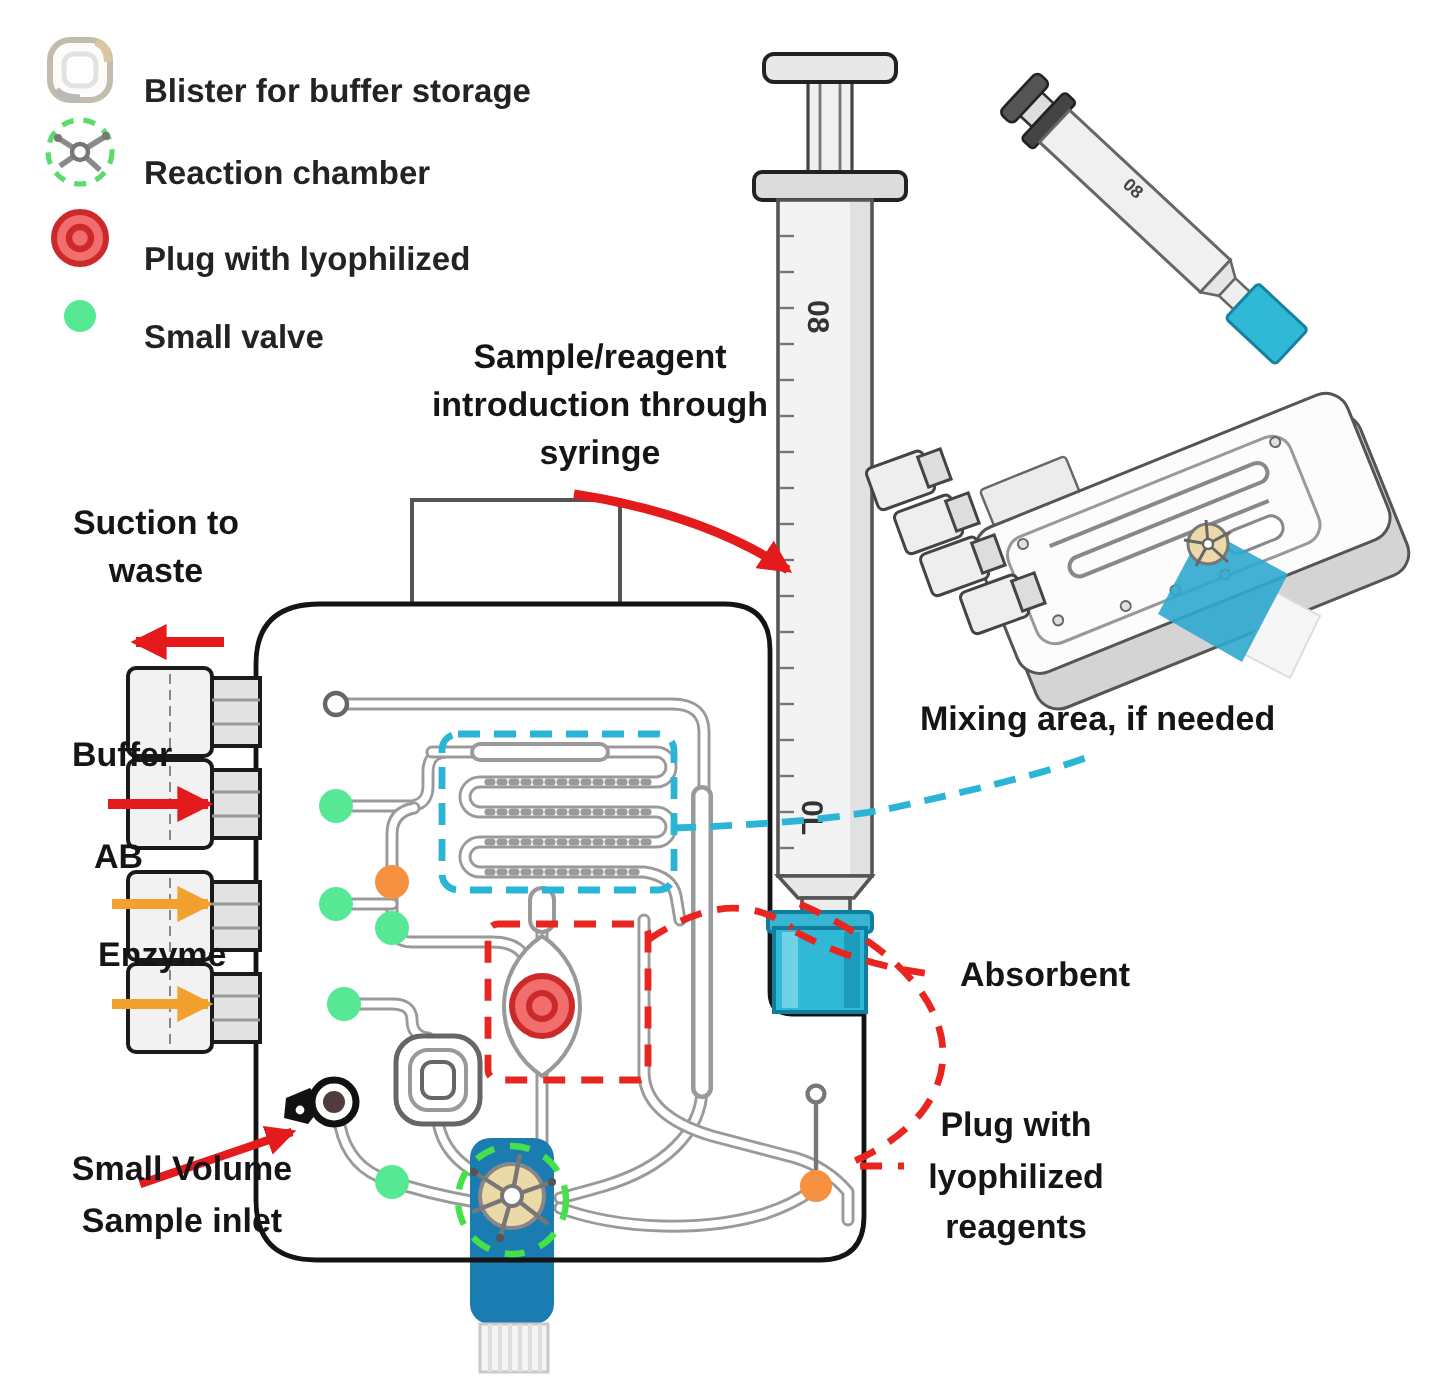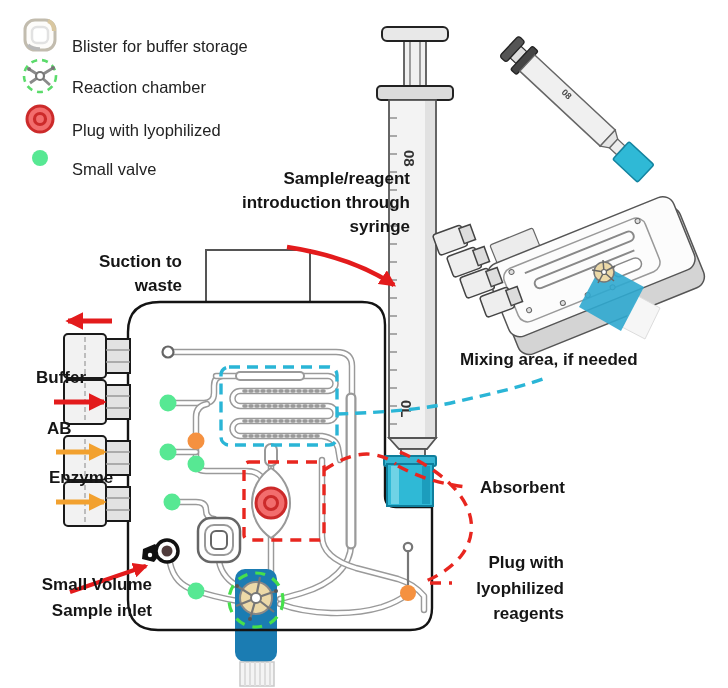--- a/index.html
+++ b/index.html
@@ -1,24 +1,24 @@
 <!DOCTYPE html>
 <html><head>
 <meta charset="utf-8">
 <style>
   html,body{margin:0;padding:0;background:#fff;}
   #stage{position:relative;width:728px;height:688px;background:#fff;overflow:hidden;
          font-family:"Liberation Sans",sans-serif;}
   #art{position:absolute;left:0;top:0;}
   .lbl{position:absolute;font-weight:bold;font-size:17px;color:#151515;line-height:1.4;
        white-space:pre-line;}
-  .center{text-align:right;}
+  .center{text-align:center;}
   .legend-row{position:absolute;left:18px;display:flex;align-items:center;gap:10px;height:38px;}
   .legend-ic{width:44px;display:flex;justify-content:center;align-items:center;}
-  .legend-tx{font-size:16.5px;font-weight:400;color:#232323;white-space:nowrap;margin-top:22px;}
+  .legend-tx{font-size:16.5px;font-weight:700;color:#232323;white-space:nowrap;margin-top:22px;}
   .casing{stroke:#9a9a9a;stroke-width:6.5;fill:none;stroke-linecap:round;stroke-linejoin:round;}
   .core{stroke:#fff;stroke-width:3.6;fill:none;stroke-linecap:round;stroke-linejoin:round;}
   .casingfat{stroke:#9a9a9a;stroke-width:10;fill:none;stroke-linecap:round;}
   .corefat{stroke:#fff;stroke-width:6;fill:none;stroke-linecap:round;}
   .chain{stroke:#9a9a9a;stroke-width:3.6;fill:none;stroke-dasharray:2 4;stroke-linecap:round;}
 </style>
 </head>
 <body>
 
 <div id="stage">
@@ -348,26 +348,26 @@
 </div>
 <div class="legend-row" style="top:139px">
   <span class="legend-ic">
     <svg width="18" height="18" viewBox="0 0 18 18">
           <circle cx="9" cy="9" r="8" fill="#57e893"></circle>
         </svg>
   </span>
   <span class="legend-tx">Small valve</span>
 </div>
 
-<div class="lbl center" style="left:32px;top:250px;width:150px">Suction to
+<div class="lbl center" style="left:3px;top:250px;width:150px">Suction to
 waste</div>
 <div class="lbl" style="left:36px;top:366px">Buffer</div>
 <div class="lbl" style="left:47px;top:417px">AB</div>
 <div class="lbl" style="left:49px;top:466px">Enzyme</div>
-<div class="lbl center" style="left:0;top:572px;width:152px;line-height:1.55">Small Volume
+<div class="lbl center" style="left:15px;top:572px;width:152px;line-height:1.55">Small Volume
 Sample inlet</div>
 <div class="lbl center" style="left:190px;top:167px;width:220px">Sample/reagent
 introduction through
 syringe</div>
 <div class="lbl" style="left:460px;top:348px;white-space:nowrap">Mixing area, if needed</div>
 <div class="lbl center" style="left:452px;top:550px;width:112px;line-height:1.5">Plug with
 lyophilized
 reagents</div>
 <div class="lbl" style="left:480px;top:476px">Absorbent</div>
 

